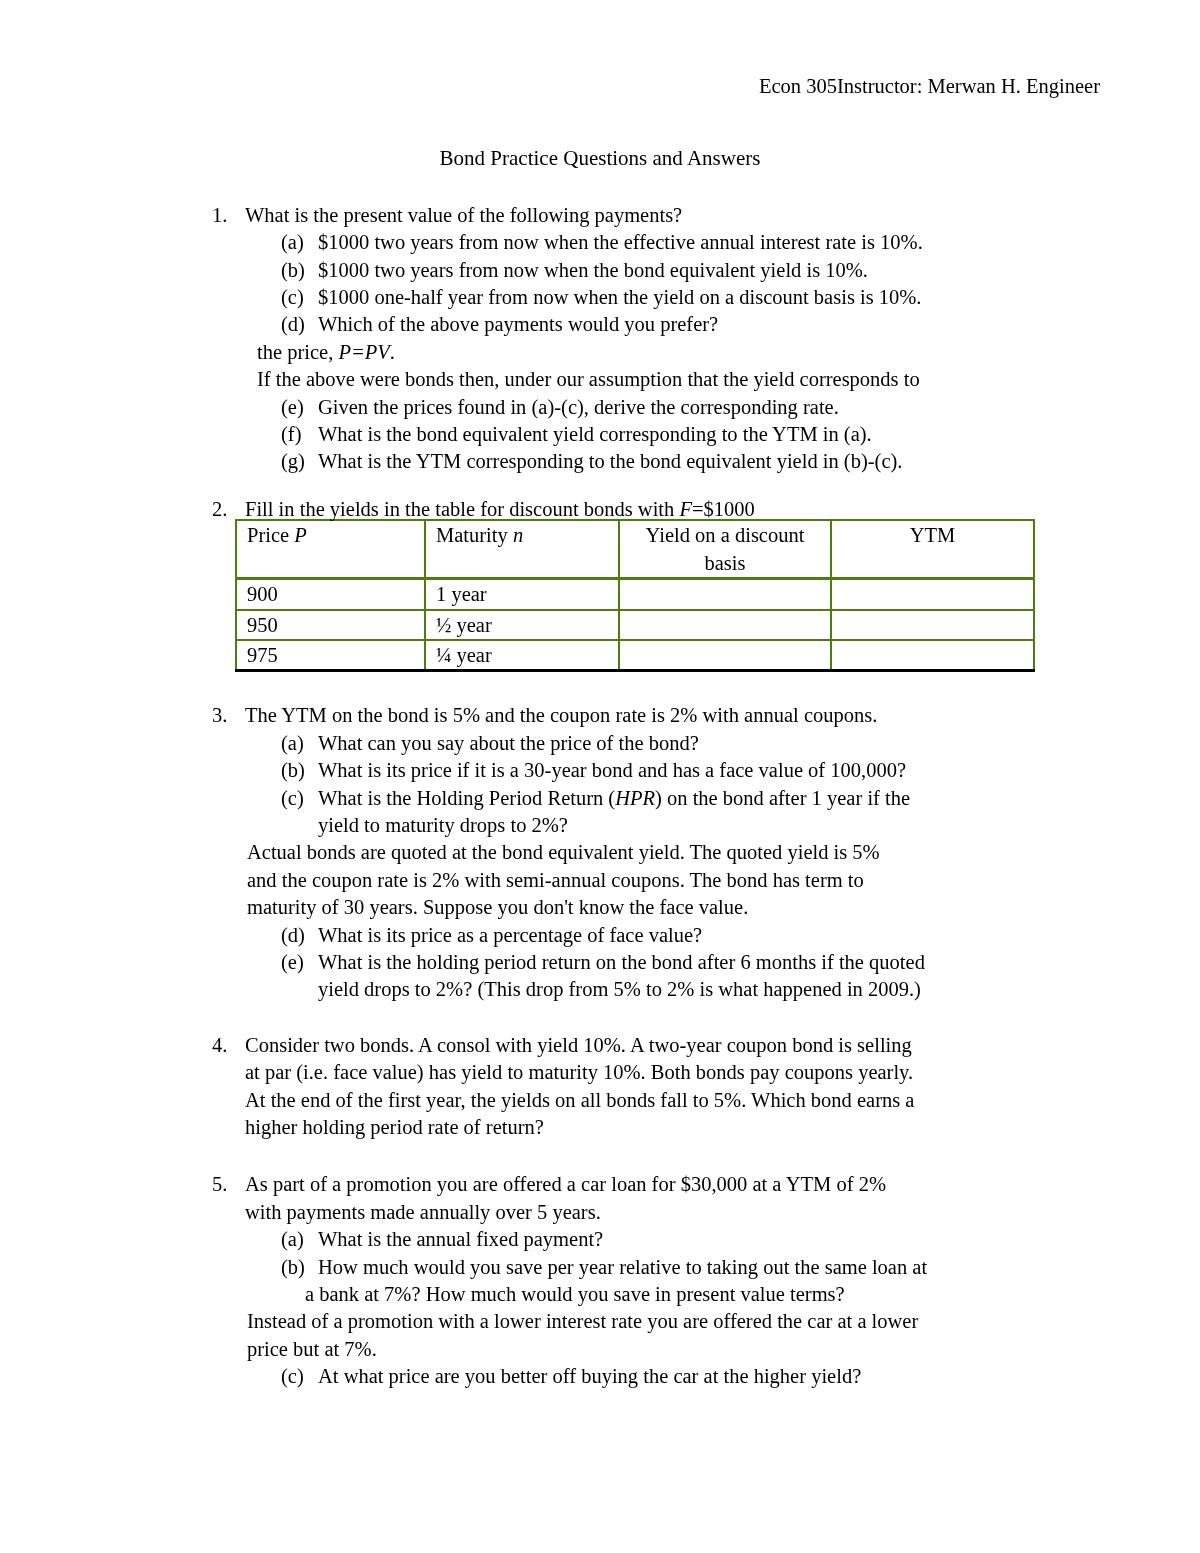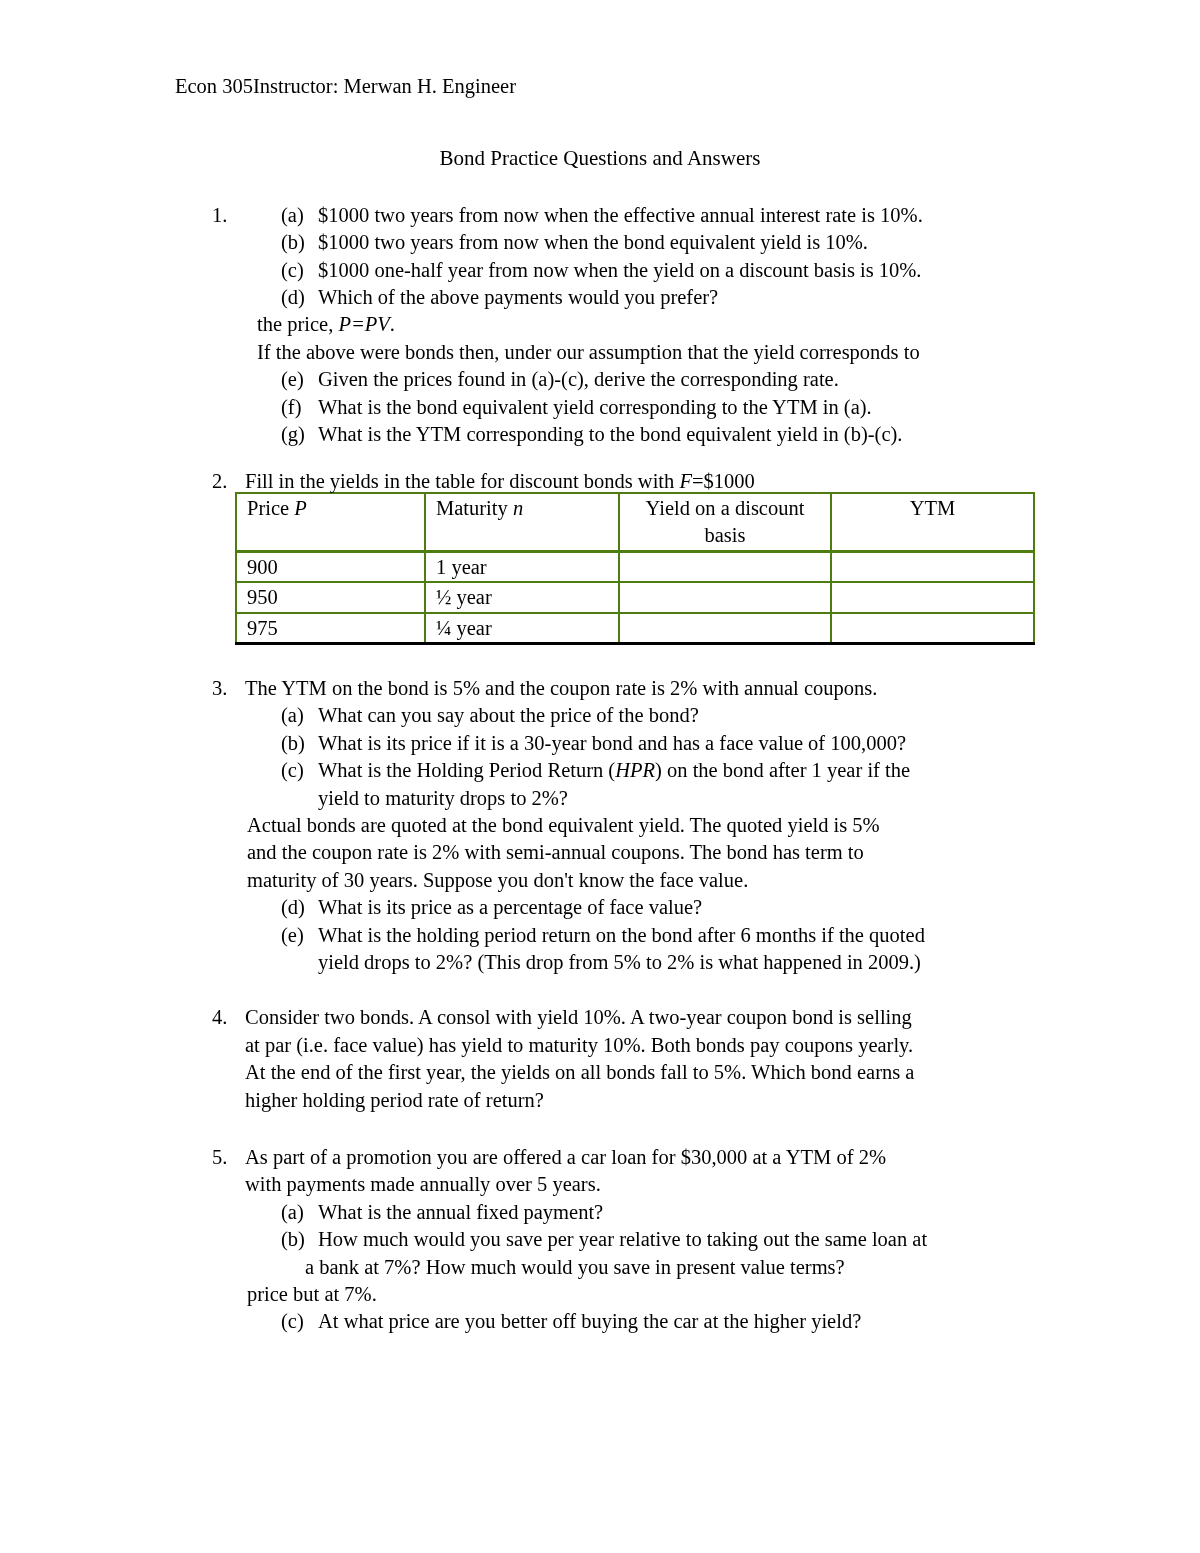--- a/index.html
+++ b/index.html
@@ -9,21 +9,21 @@
     width:1200px; height:1553px;
     background:#ffffff;
     overflow:hidden;
     font-family:"Liberation Serif","DejaVu Serif",serif;
     font-size:20.5px;
     line-height:27.4px;
     color:#000000;
   }
   .doc-header {
     display:flex;
-    justify-content:flex-start;
+    justify-content:flex-end;
     padding:73px 100px 0 175px;
   }
   .doc-title {
     margin-top:45px;
     text-align:center;
     font-weight:normal;
     font-size:21px;
   }
   .q { }
   .q1 { margin-top:29px; }
@@ -70,20 +70,21 @@
   <div class="doc-header">
     <span>Econ 305</span>
     <span>Instructor: Merwan H. Engineer</span>
   </div>
 
   <div class="doc-title">Bond Practice Questions and Answers</div>
 
   <div class="q q1">
     <div class="ln qtext">
       <span class="mark-num">1.</span>
+      <span>What is the present value of the following payments?</span>
     </div>
     <div class="ln item">
       <span class="mark">(a)</span>
       <span>$1000 two years from now when the effective annual interest rate is 10%.</span>
     </div>
     <div class="ln item">
       <span class="mark">(b)</span>
       <span>$1000 two years from now when the bond equivalent yield is 10%.</span>
     </div>
     <div class="ln item">
@@ -203,20 +204,21 @@
     <div class="ln qtext">with payments made annually over 5 years.</div>
     <div class="ln item">
       <span class="mark">(a)</span>
       <span>What is the annual fixed payment?</span>
     </div>
     <div class="ln item">
       <span class="mark">(b)</span>
       <span>How much would you save per year relative to taking out the same loan at</span>
     </div>
     <div class="ln item2b">a bank at 7%? How much would you save in present value terms?</div>
+    <div class="ln cont2">Instead of a promotion with a lower interest rate you are offered the car at a lower</div>
     <div class="ln cont2">price but at 7%.</div>
     <div class="ln item">
       <span class="mark">(c)</span>
       <span>At what price are you better off buying the car at the higher yield?</span>
     </div>
   </div>
 
 </div>
 
 </body></html>

